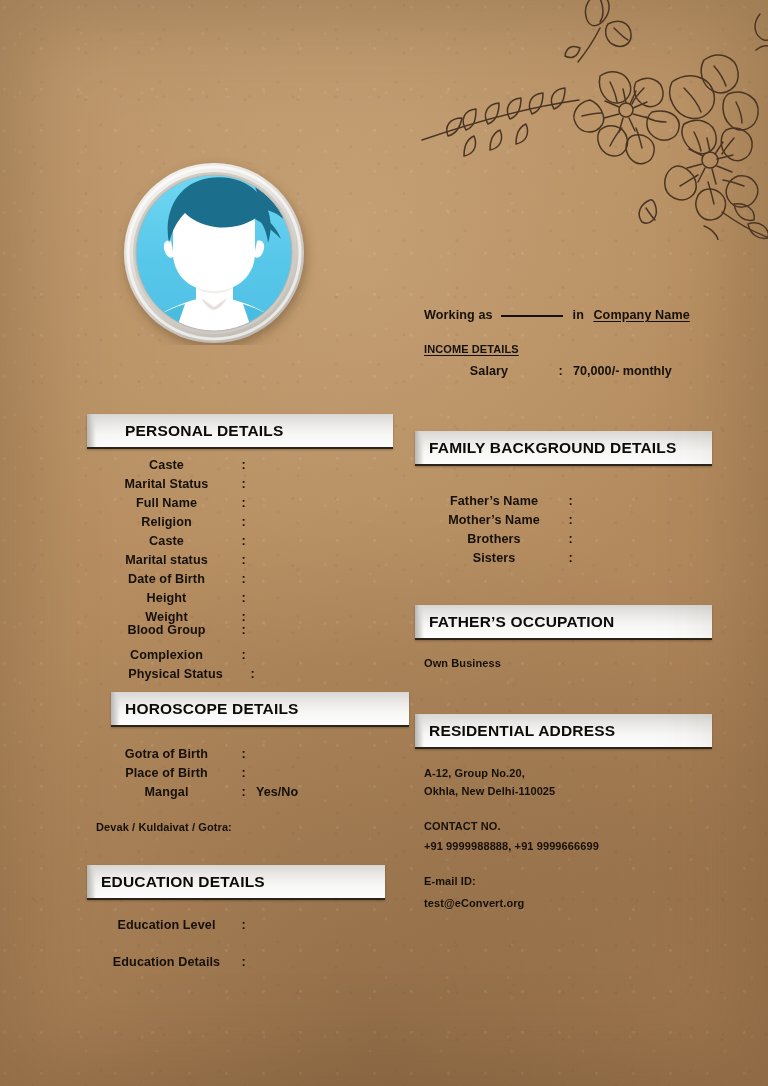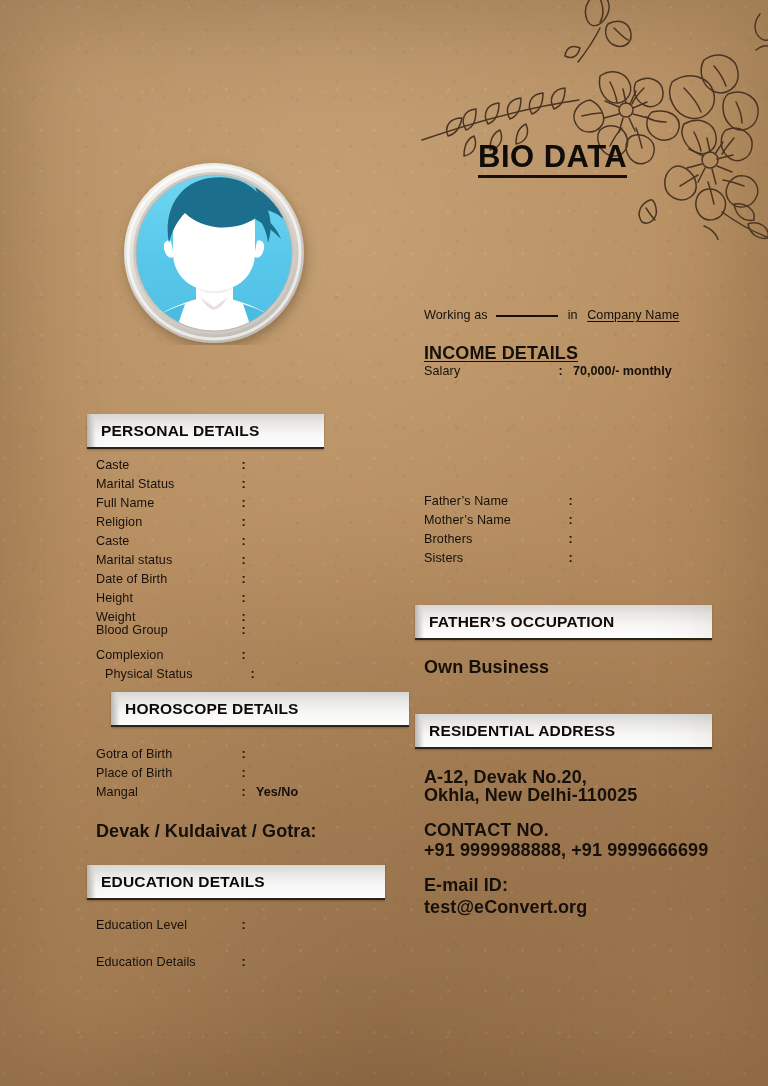--- a/index.html
+++ b/index.html
@@ -102,35 +102,36 @@
     font-size: 15.5px;
     font-weight: bold;
     letter-spacing: .2px;
     color: #0e0b07;
     white-space: nowrap;
   }
 
   
   .txt {
     position: absolute;
-    font-size: 18px;
+    font-size: 11px;
     font-weight: bold;
     color: #16100a;
     white-space: nowrap;
     letter-spacing: .1px;
   }
   .u { text-decoration: underline; text-underline-offset: 2px; }
 
   .row { position: absolute; white-space: nowrap; }
   .row .lbl {
     display: inline-block;
     font-size: 12.6px;
-    font-weight: normal;
+    font-weight: bold;
     color: #16100a;
     letter-spacing: .1px;
+    text-align: center;
   }
   .row .col {
     display: inline-block;
     font-size: 12.6px;
     font-weight: bold;
     color: #16100a;
   }
   .row .val {
     display: inline-block;
     font-size: 12.6px;
@@ -205,21 +206,20 @@
       <path d="M330 214 C342 212 352 220 350 230 C340 232 332 226 330 214Z"></path>
       <path d="M344 234 C356 230 366 238 364 248 C354 250 346 244 344 234Z"></path>
       <path d="M300 236 C310 240 316 248 314 256"></path>
       <path d="M246 210 C236 214 232 224 238 232 C246 236 254 228 252 218 C251 213 249 209 246 210Z"></path>
       <path d="M242 218 C246 224 249 228 251 230"></path>
       <path d="M352 60 C362 52 370 56 370 66"></path>
       <path d="M356 24 C348 34 350 46 360 50 C368 52 372 42 370 32"></path>
     </g>
   </svg>
 
-  <div id="title">BIO DATA</div>
 
   <svg id="avatar" viewBox="0 0 235 188">
     <defs>
       <radialGradient id="bezelG" cx="38%" cy="26%" r="78%">
         <stop offset="0%" stop-color="#fbfaf8"></stop>
         <stop offset="55%" stop-color="#e6e4df"></stop>
         <stop offset="100%" stop-color="#bdb9b1"></stop>
       </radialGradient>
       <linearGradient id="blueG" x1="0" y1="0" x2="0" y2="1">
         <stop offset="0%" stop-color="#6fd6f2"></stop>
@@ -276,21 +276,21 @@
   </div>
 
   <div class="txt u" style="left:424px; top:343px;">INCOME DETAILS</div>
 
   <div class="row" style="left:424px; top:361px;">
     <span class="lbl" style="width:130px;">Salary</span>
     <span class="col">:</span>
     <span class="val">70,000/- monthly</span>
   </div>
 
-  <div class="bar" style="left:87px; top:414px; width:237px;">
+  <div class="bar" style="left:87px; top:414px; width:282px;padding-left:24px;">
     <span>PERSONAL DETAILS</span>
   </div>
 
   <div class="row" style="left:96px; top:455px;">
     <span class="lbl" style="width:141px;">Caste</span>
     <span class="col">:</span>
     <span class="val"></span>
   </div>
   <div class="row" style="left:96px; top:474px;">
     <span class="lbl" style="width:141px;">Marital Status</span>
@@ -378,20 +378,23 @@
     <span class="lbl" style="width:141px;">Education Level</span>
     <span class="col">:</span>
     <span class="val"></span>
   </div>
   <div class="row" style="left:96px; top:952px;">
     <span class="lbl" style="width:141px;">Education Details</span>
     <span class="col">:</span>
     <span class="val"></span>
   </div>
 
+  <div class="bar" style="left:415px; top:431px; width:297px;">
+    <span>FAMILY BACKGROUND DETAILS</span>
+  </div>
 
   <div class="row" style="left:424px; top:491px;">
     <span class="lbl" style="width:140px;">Father’s Name</span>
     <span class="col">:</span>
     <span class="val"></span>
   </div>
   <div class="row" style="left:424px; top:510px;">
     <span class="lbl" style="width:140px;">Mother’s Name</span>
     <span class="col">:</span>
     <span class="val"></span>
@@ -410,21 +413,21 @@
   <div class="bar" style="left:415px; top:605px; width:297px;">
     <span>FATHER’S OCCUPATION</span>
   </div>
 
   <div class="txt" style="left:424px; top:657px;">Own Business</div>
 
   <div class="bar" style="left:415px; top:714px; width:297px;">
     <span>RESIDENTIAL ADDRESS</span>
   </div>
 
-  <div class="txt" style="left:424px; top:767px;">A-12, Devak No.20,</div>
+  <div class="txt" style="left:424px; top:767px;">A-12, Group No.20,</div>
   <div class="txt" style="left:424px; top:785px;">Okhla, New Delhi-110025</div>
 
   <div class="txt" style="left:424px; top:820px;">CONTACT NO.</div>
   <div class="txt" style="left:424px; top:840px;">+91 9999988888, +91 9999666699</div>
 
   <div class="txt" style="left:424px; top:875px;">E-mail ID:</div>
   <div class="txt" style="left:424px; top:897px;">test@eConvert.org</div>
 
   <div id="vignette"></div>
 </div>

